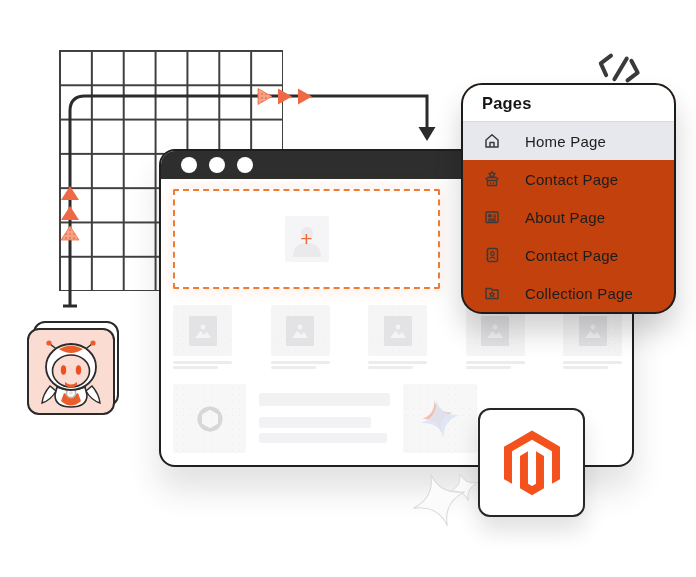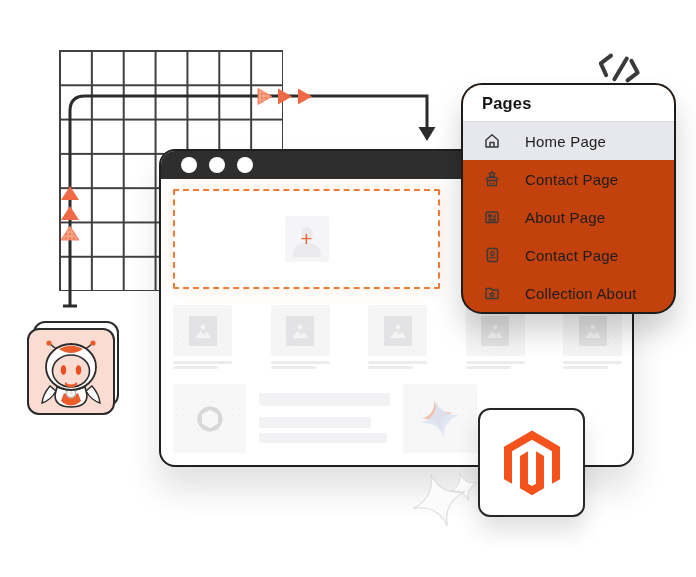--- a/index.html
+++ b/index.html
@@ -324,17 +324,17 @@
         <path d="M6.8 12.5 Q9.5 9.8 12.2 12.5" fill="none" stroke="#3a3a3a" stroke-width="1.2"></path>
       </svg>
       <span class="lbl">Contact Page</span>
     </div>
 
     <div class="menu-item">
       <svg class="mi-icon" viewBox="0 0 18 18">
         <path d="M3 4.5 H8 L9.5 6 H15 V14.5 H3 Z" fill="none" stroke="#3a3a3a" stroke-width="1.4" stroke-linejoin="round"></path>
         <path d="M9 7.8 L9.8 9.4 L11.5 9.6 L10.3 10.8 L10.6 12.5 L9 11.7 L7.4 12.5 L7.7 10.8 L6.5 9.6 L8.2 9.4 Z" fill="none" stroke="#3a3a3a" stroke-width="1.1" stroke-linejoin="round"></path>
       </svg>
-      <span class="lbl">Collection About</span>
+      <span class="lbl">Collection Page</span>
     </div>
   </div>
 
 </div>
 
 </body></html>

